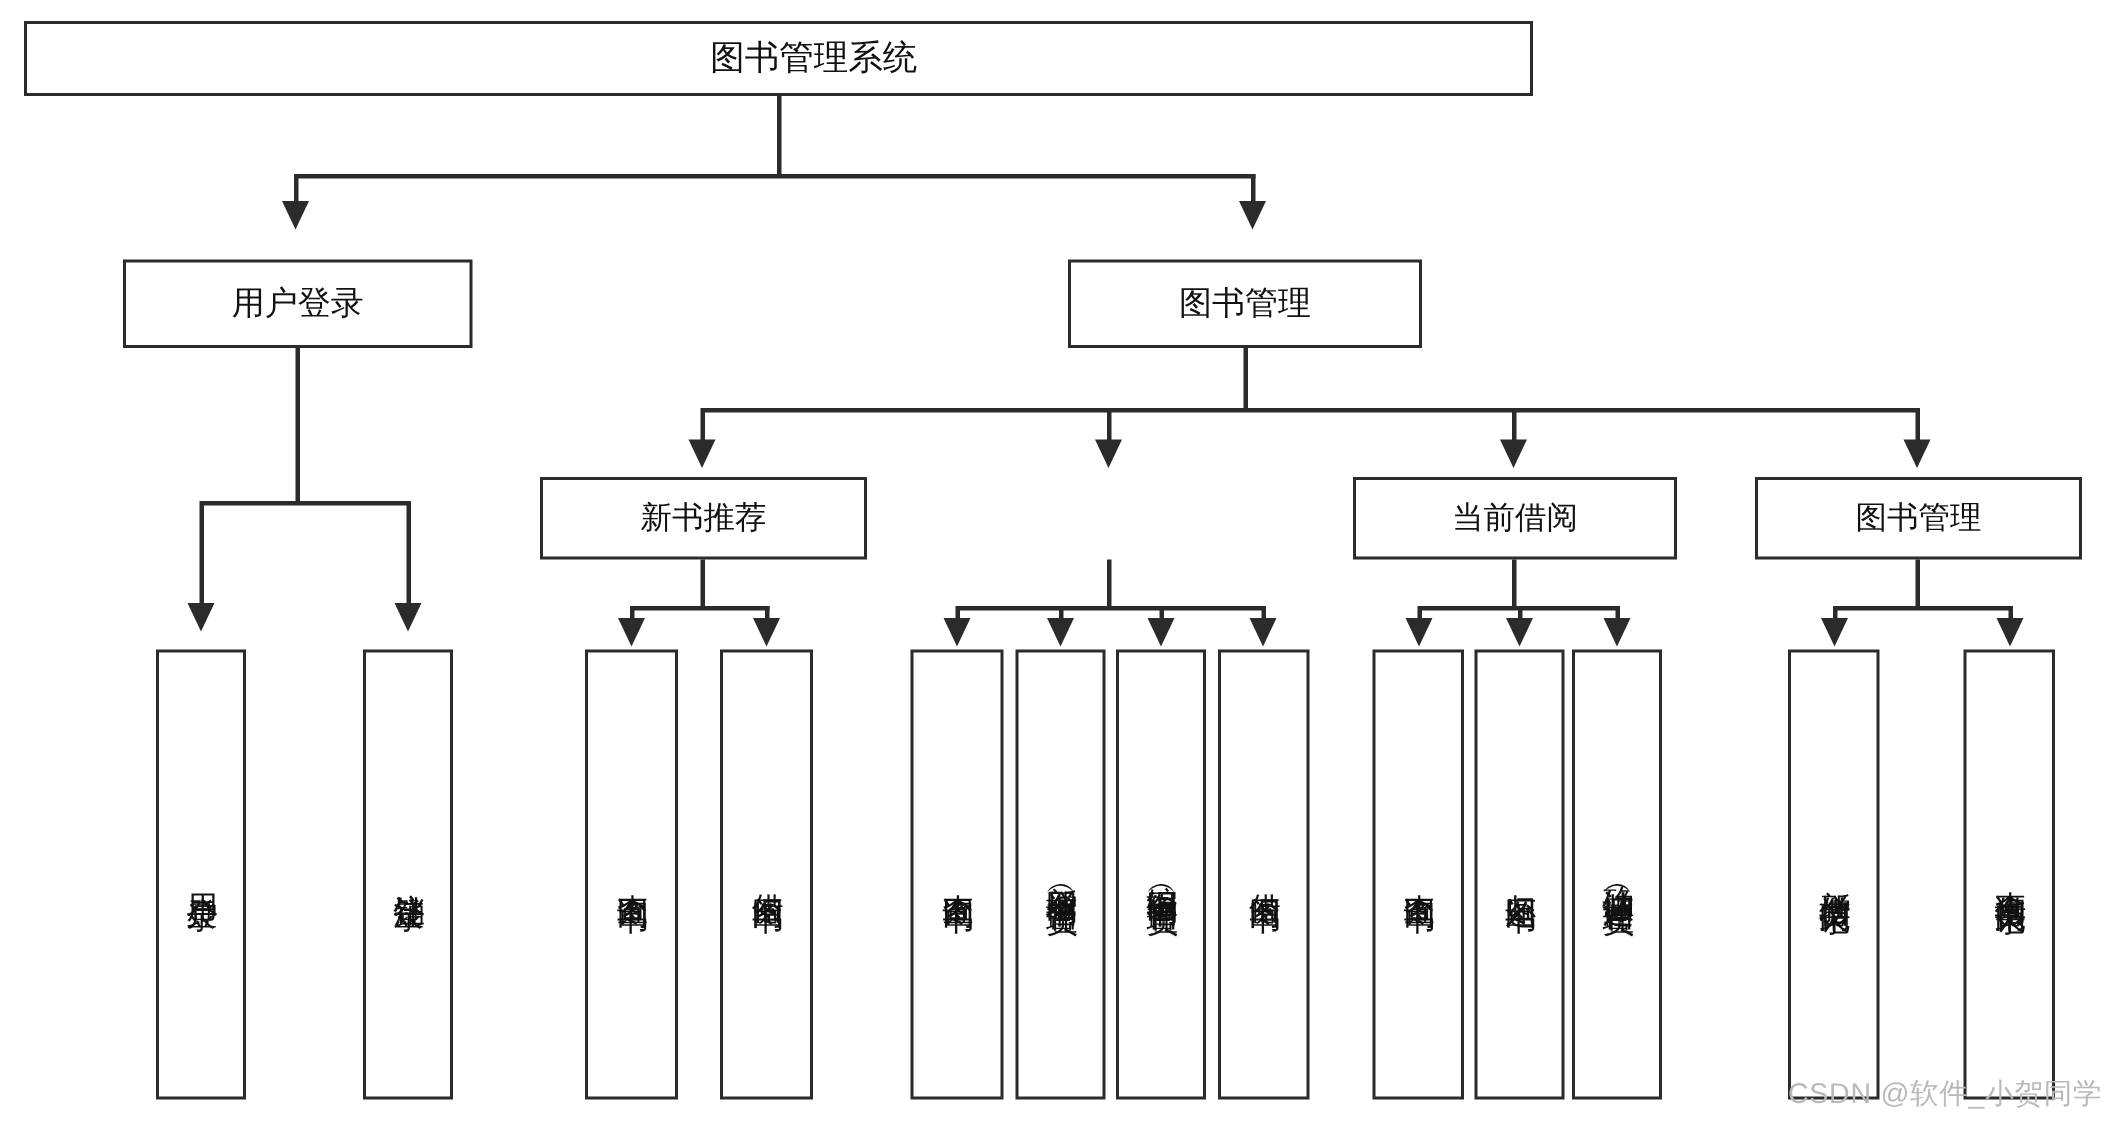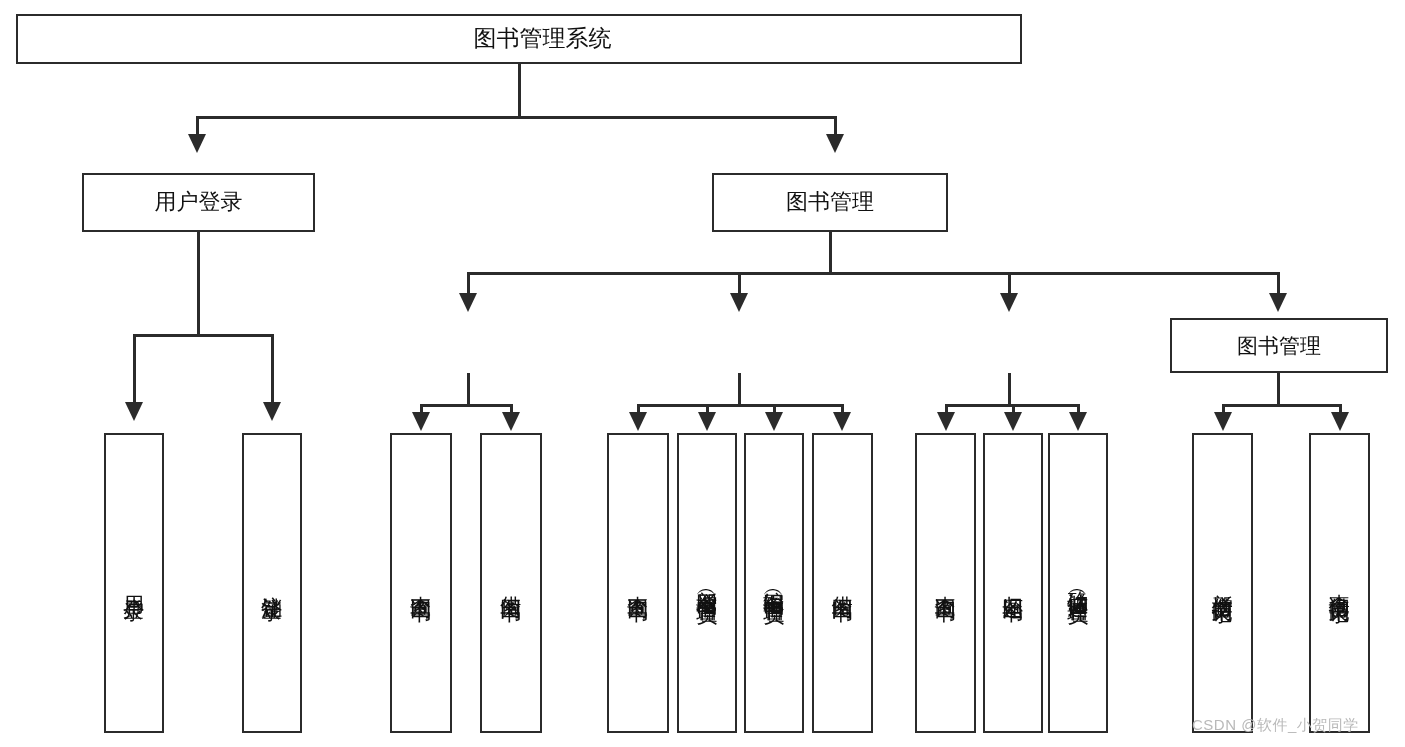--- a/index.html
+++ b/index.html
@@ -58,21 +58,21 @@
   .arrow{
     position:absolute;
     width:0;height:0;
     border-left:9px solid transparent;
     border-right:9px solid transparent;
     border-top:19px solid #2b2b2b;
   }
   
   #watermark{
     position:absolute;
-    font-size:15px;
+    font-size:19px;
     color:#b9b9b9;
     letter-spacing:0.5px;
     white-space:nowrap;
     pointer-events:none;
   }
 </style>
 </head>
 <body>
 
 <div id="canvas">
@@ -114,20 +114,26 @@
 
   <div class="vline" style="left:738px;top:272px;height:24px;"></div>
   <div class="arrow" style="left:730px;top:293px;"></div>
 
   <div class="vline" style="left:1008px;top:272px;height:24px;"></div>
   <div class="arrow" style="left:1000px;top:293px;"></div>
 
   <div class="vline" style="left:1277px;top:272px;height:24px;"></div>
   <div class="arrow" style="left:1269px;top:293px;"></div>
 
+  <div class="node lvl3" style="left:360px;top:318px;width:218px;height:55px;">
+    <span>新书推荐</span>
+  </div>
+  <div class="node lvl3" style="left:902px;top:318px;width:216px;height:55px;">
+    <span>当前借阅</span>
+  </div>
   <div class="node lvl3" style="left:1170px;top:318px;width:218px;height:55px;">
     <span>图书管理</span>
   </div>
 
   <div class="vline" style="left:467px;top:373px;height:33px;"></div>
   <div class="hline" style="left:421px;top:404px;width:92px;"></div>
   <div class="vline" style="left:420px;top:404px;height:12px;"></div>
   <div class="arrow" style="left:412px;top:412px;"></div>
   <div class="vline" style="left:510px;top:404px;height:12px;"></div>
   <div class="arrow" style="left:502px;top:412px;"></div>

